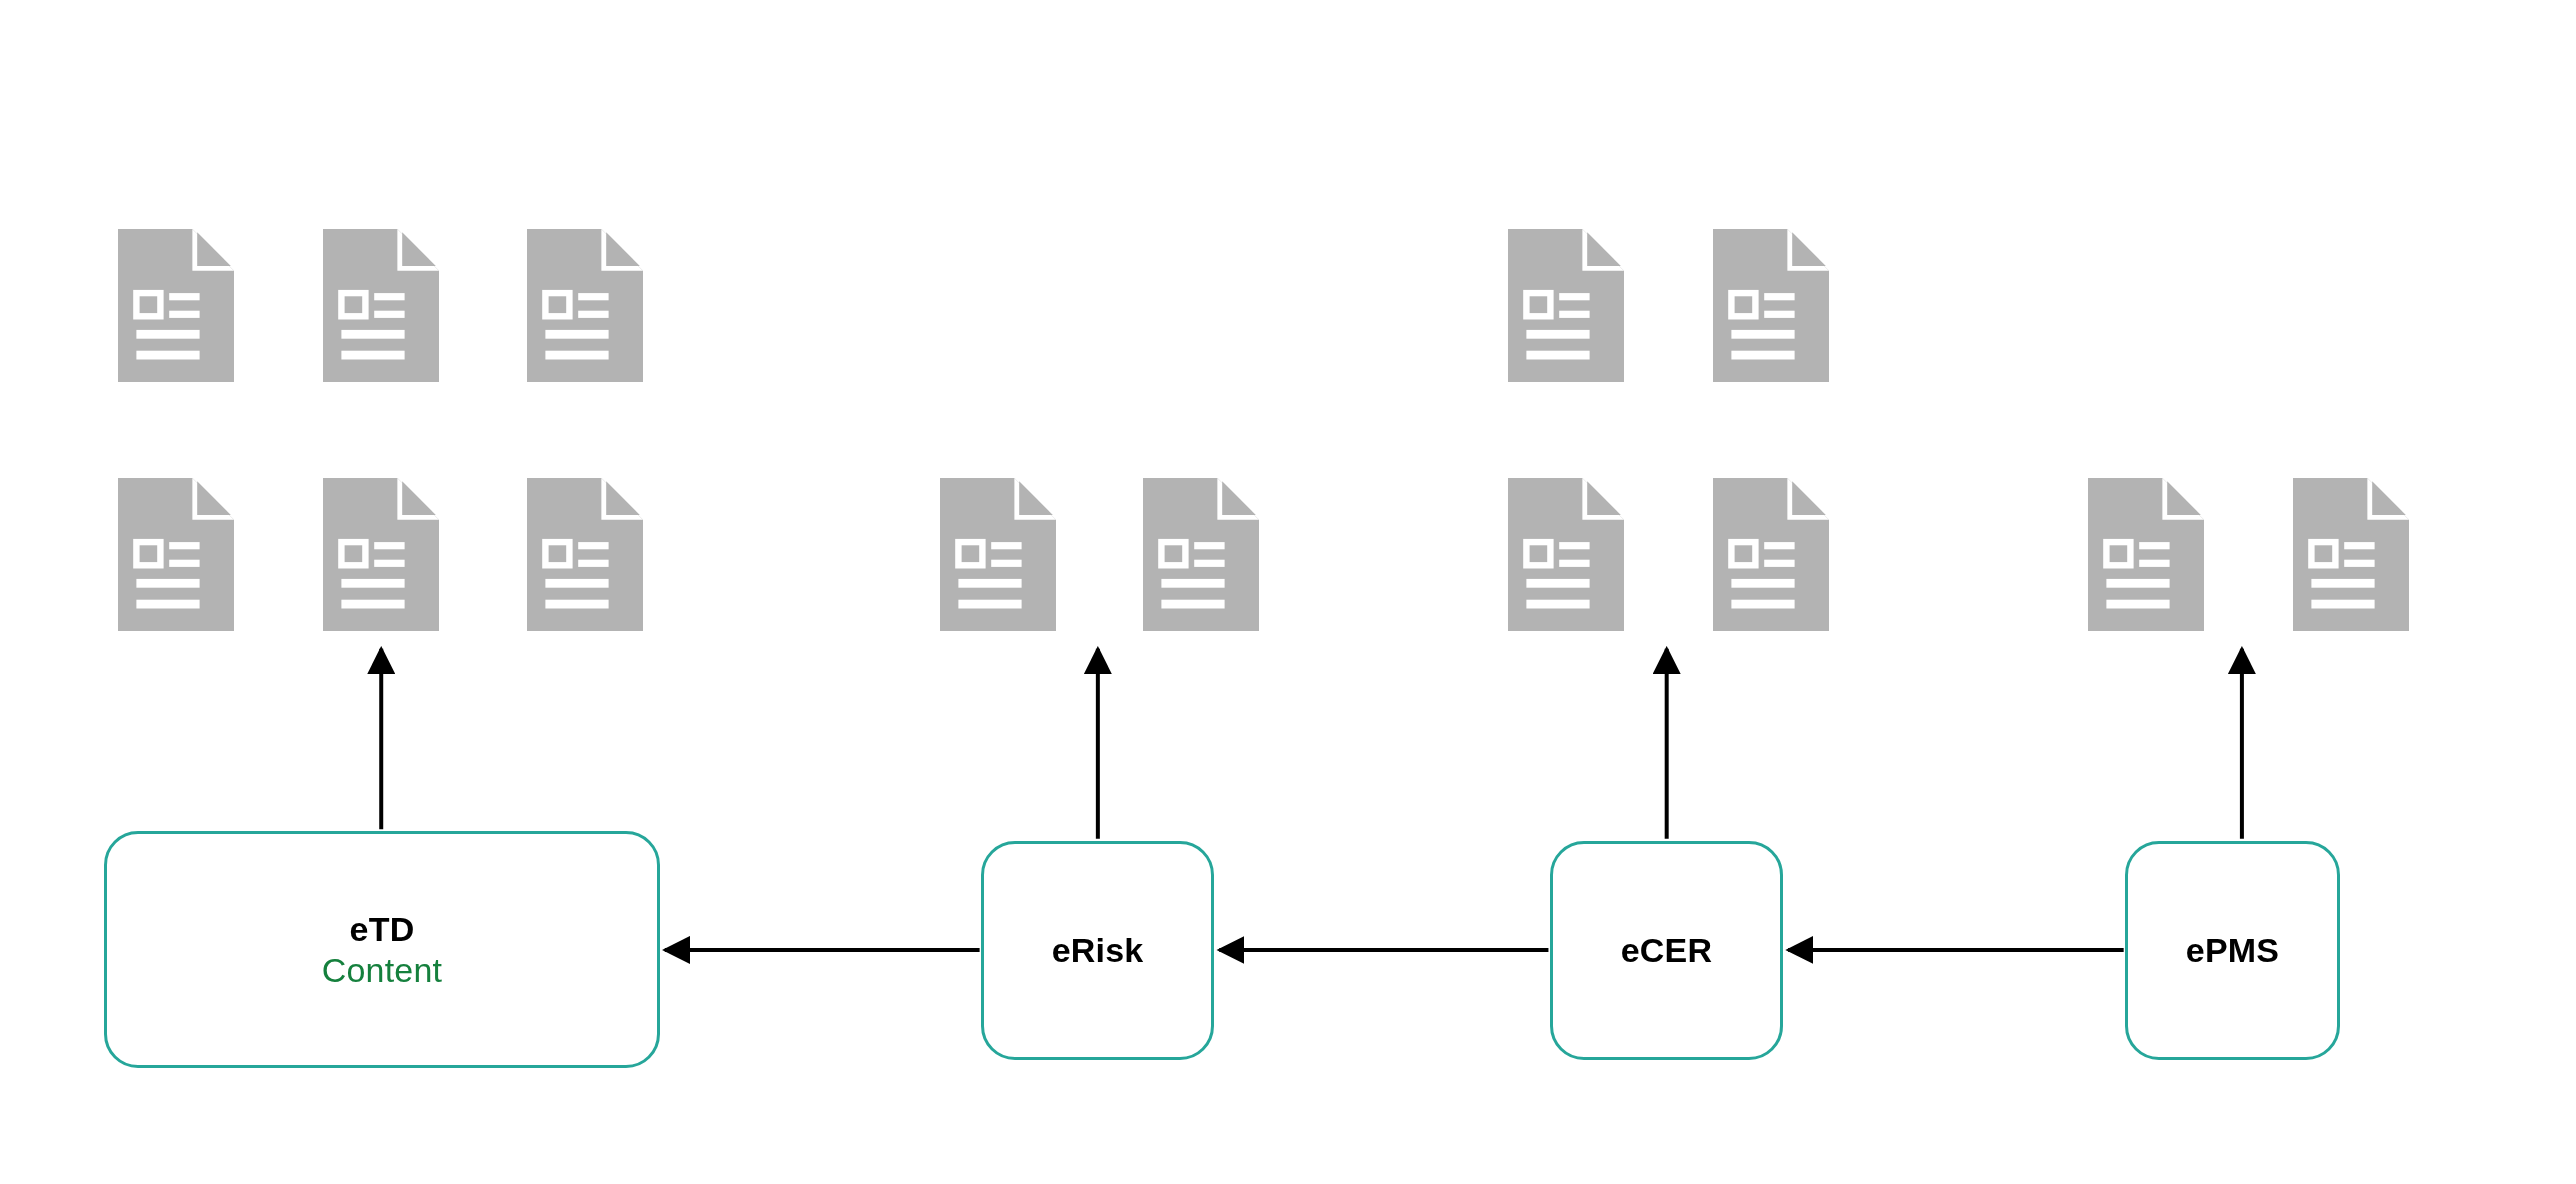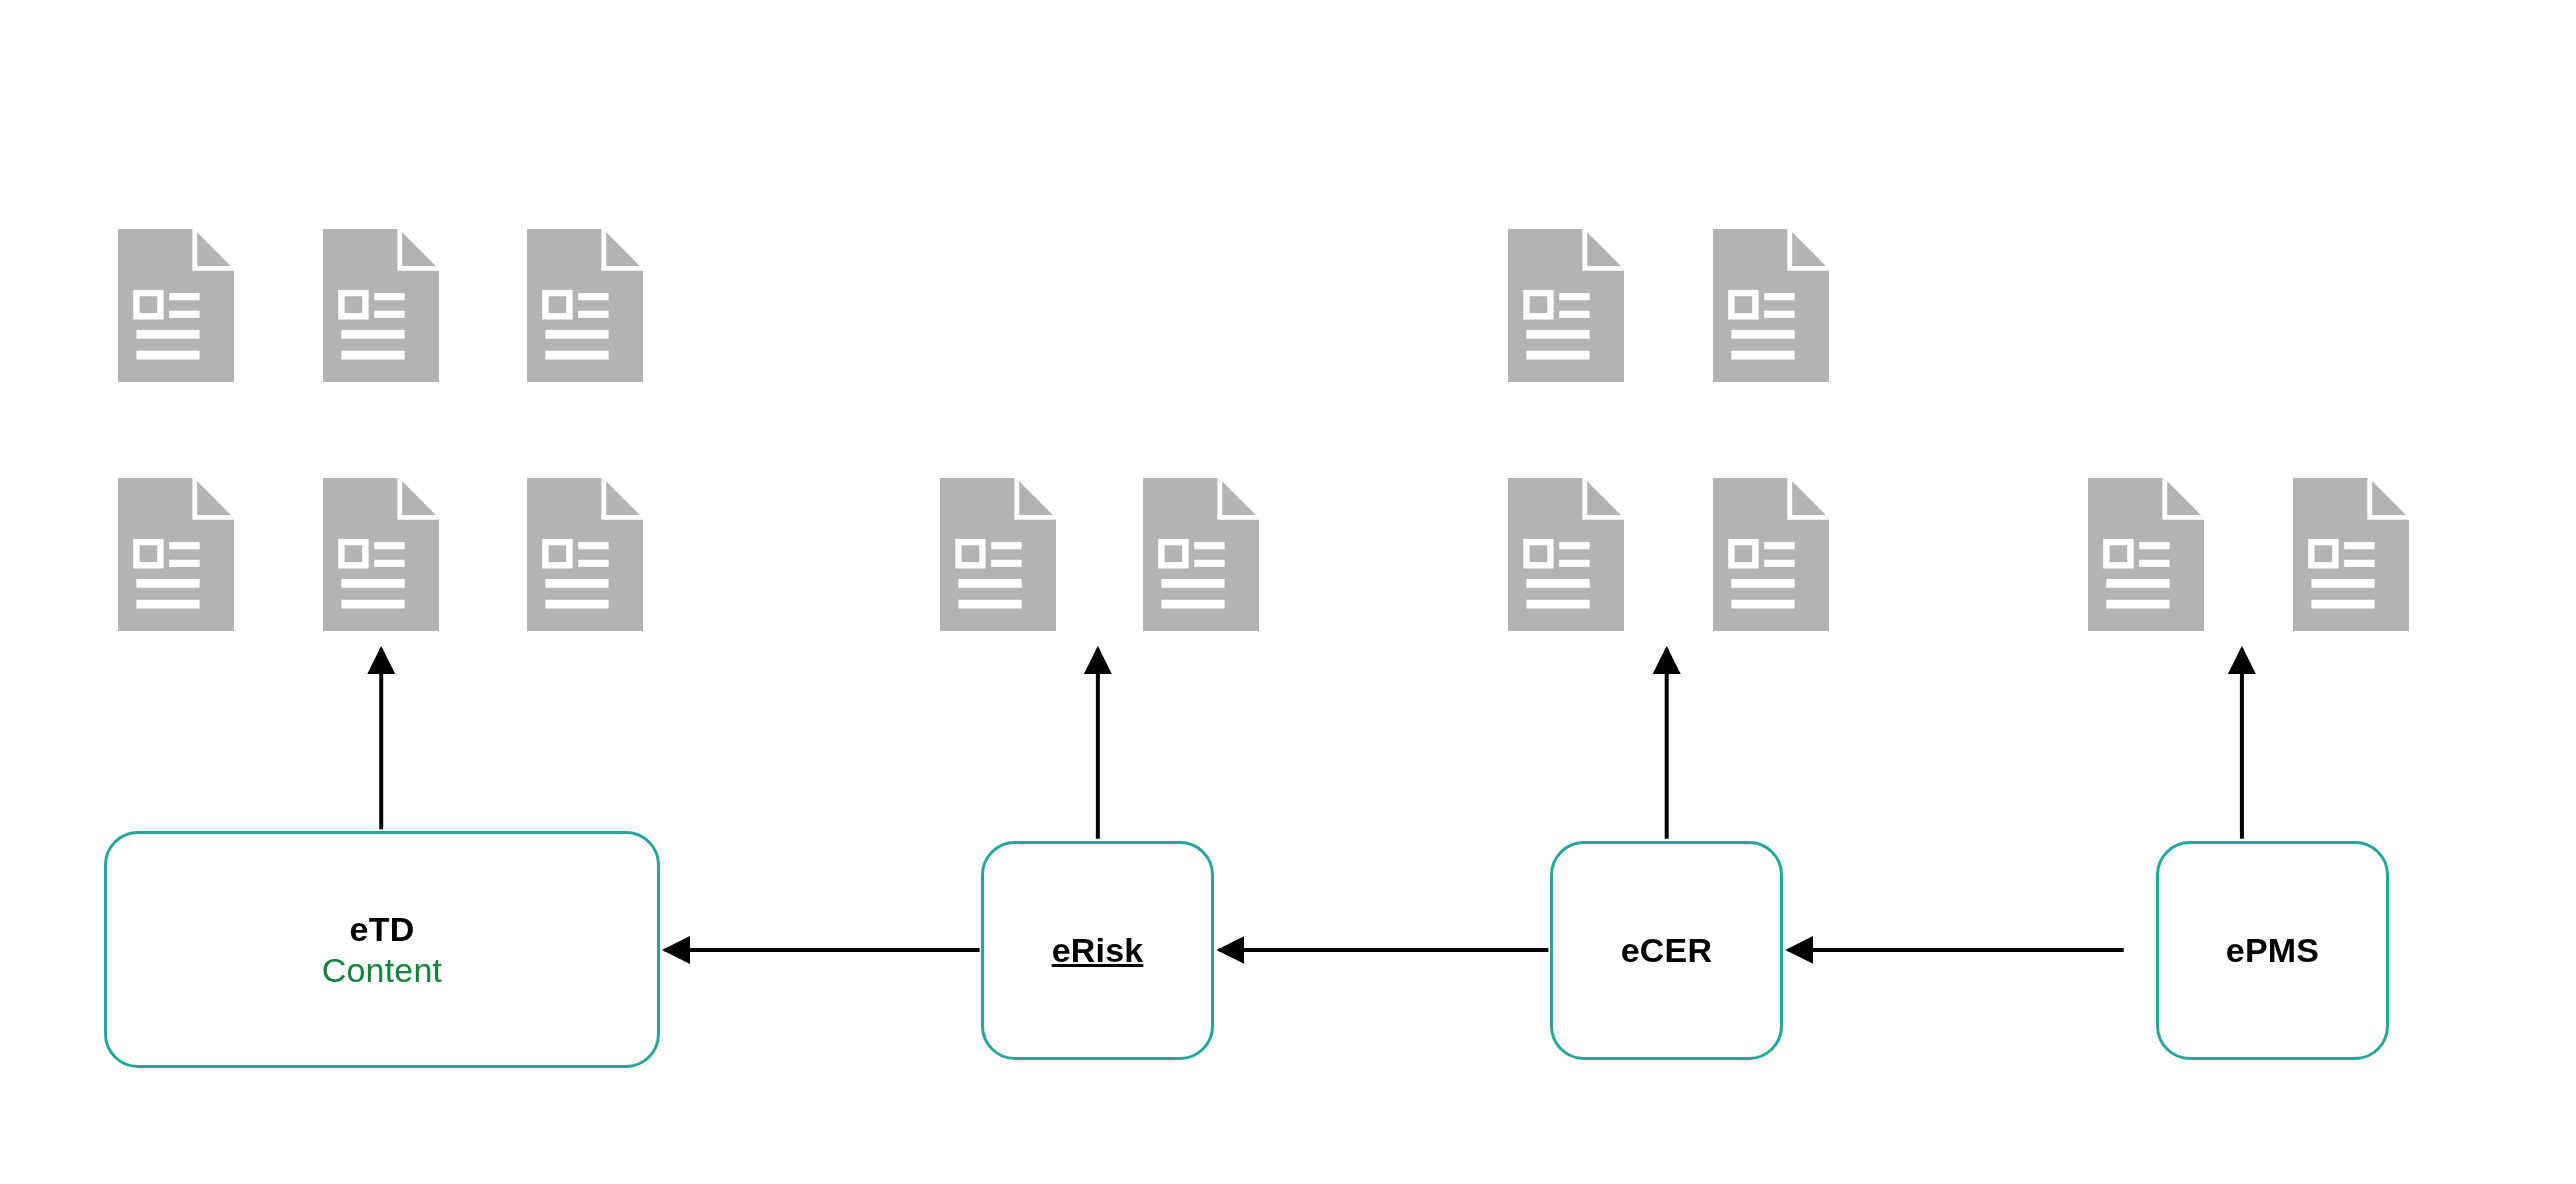--- a/index.html
+++ b/index.html
@@ -220,25 +220,25 @@
           <rect x="23" y="126" width="79" height="11" fill="#ffffff"></rect>
           <rect x="23" y="152" width="79" height="11" fill="#ffffff"></rect>
         </svg></div>
     </div>
 
   <div id="nodes-layer">
       <div class="node-box" style="left: 104px; top: 831px; width: 556px; height: 237px; border-color: rgb(38, 166, 154);">
         <div class="node-label">eTD</div>
         <div class="node-sublabel">Content</div>
       </div>
-      <div class="node-box" style="left: 981px; top: 841px; width: 233px; height: 219px; border-color: rgb(38, 166, 154); text-decoration: underline;">
+      <div class="node-box" style="left: 981px; top: 841px; width: 233px; height: 219px; border-color: rgb(38, 166, 154);">
         <div class="node-label">eRisk</div>
       </div>
       <div class="node-box" style="left: 1550px; top: 841px; width: 233px; height: 219px; border-color: rgb(38, 166, 154); text-align: right;">
         <div class="node-label">eCER</div>
       </div>
-      <div class="node-box" style="left: 2125px; top: 841px; width: 233px; height: 219px; border-color: rgb(38, 166, 154); margin-left: 31px;">
+      <div class="node-box" style="left: 2125px; top: 841px; width: 215px; height: 219px; border-color: rgb(38, 166, 154);">
         <div class="node-label">ePMS</div>
       </div>
     </div>
 
 </div>
 
 
 </body></html>

